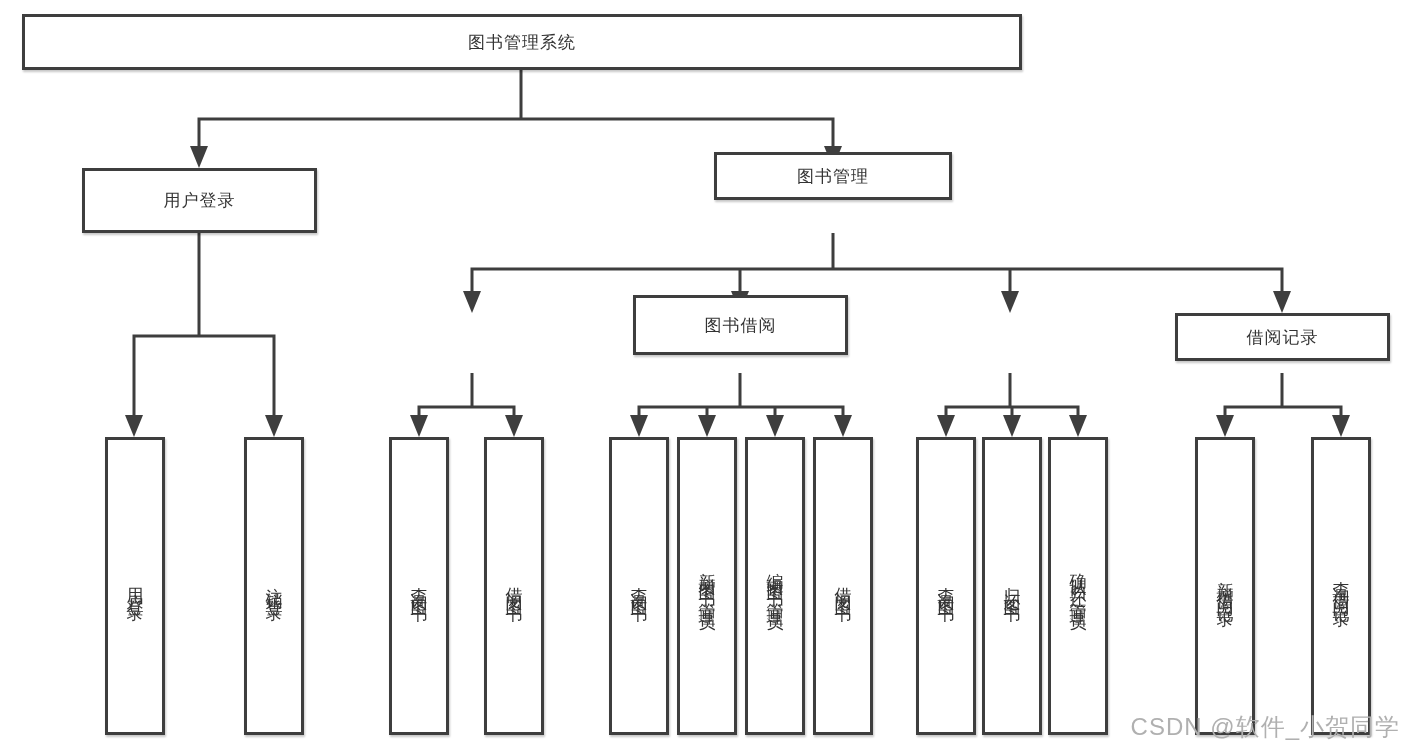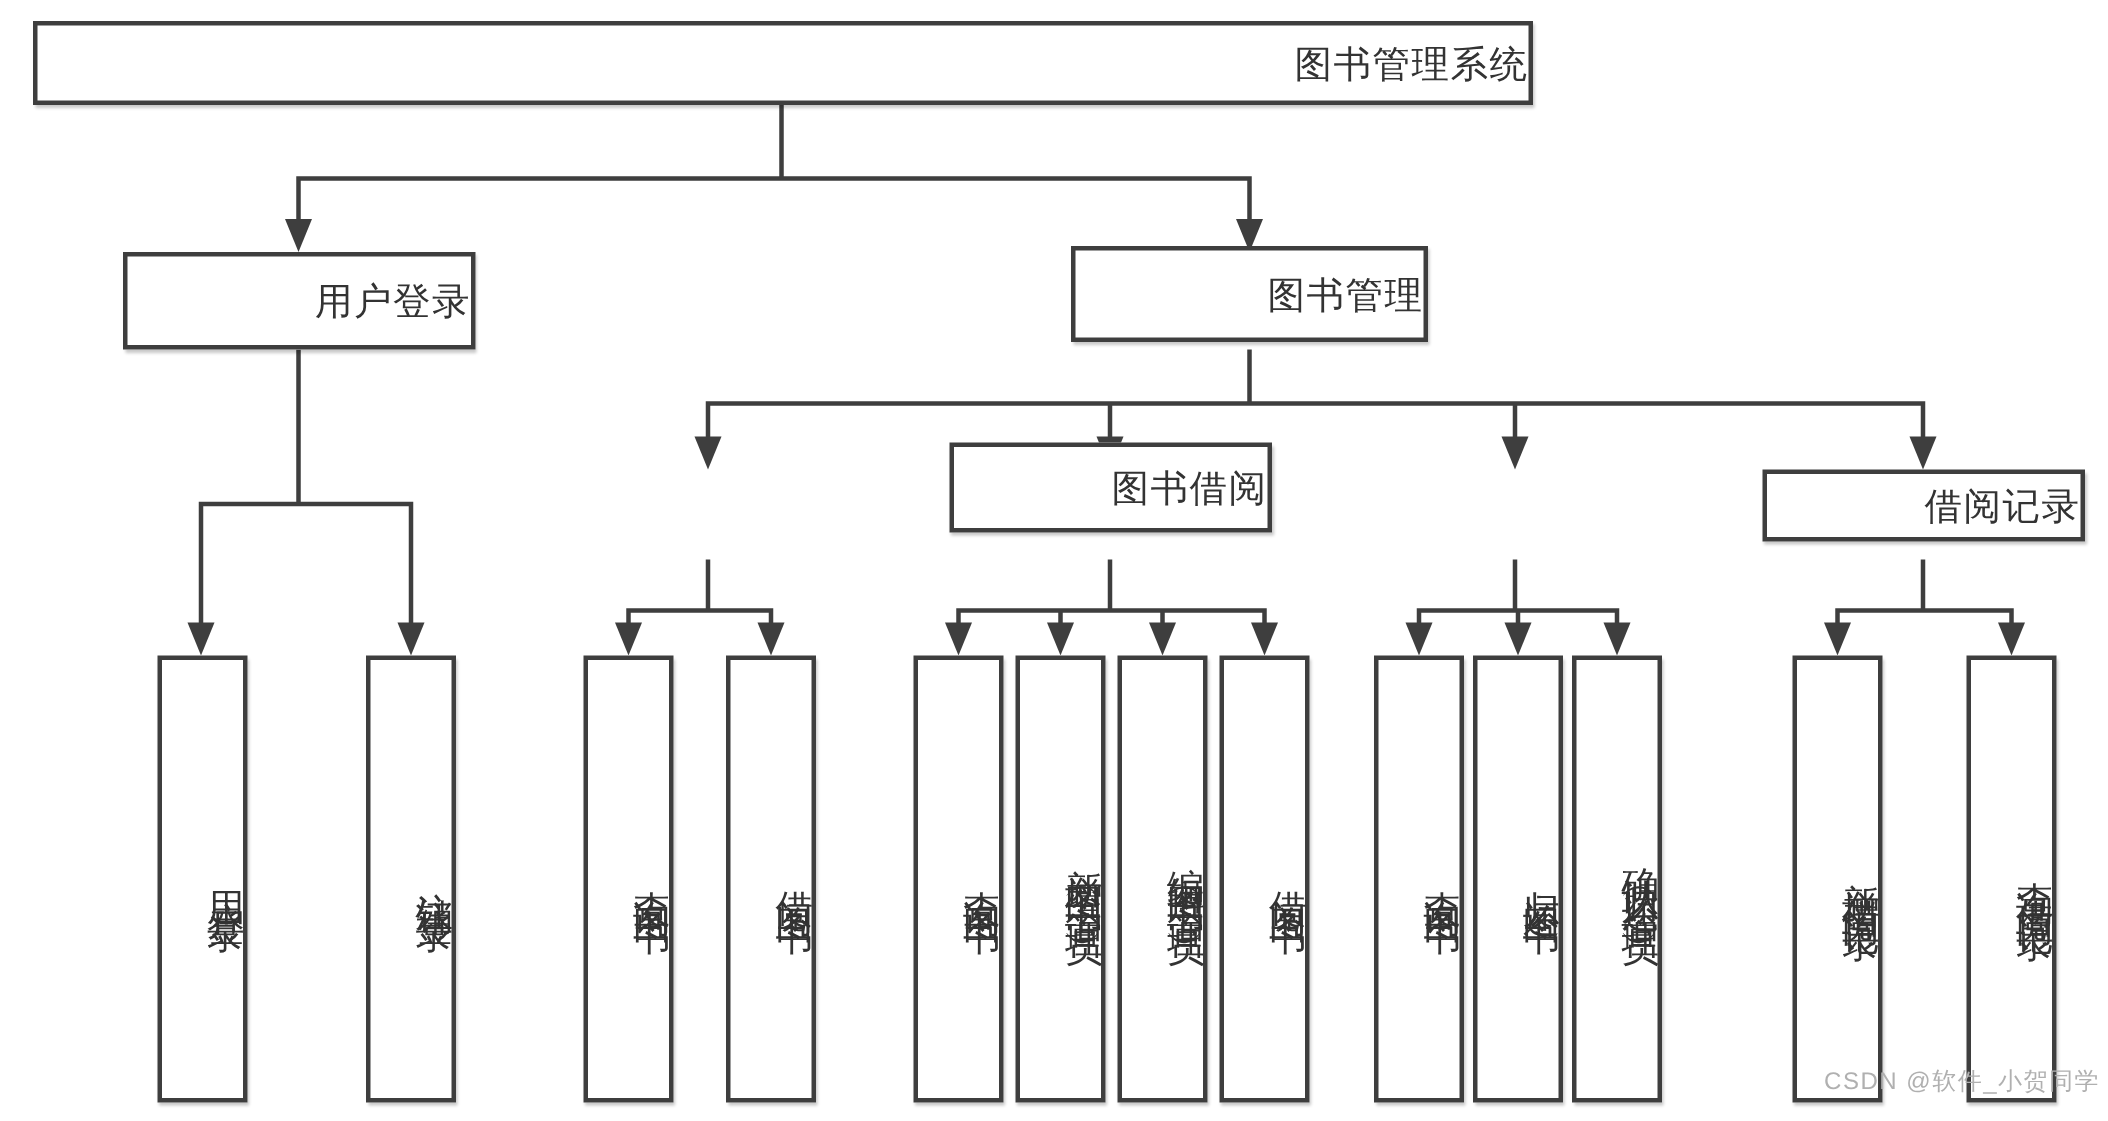--- a/index.html
+++ b/index.html
@@ -7,32 +7,32 @@
   .stage{
     position:relative;width:1405px;height:747px;background:#ffffff;
     font-family:"Liberation Sans","DejaVu Sans",sans-serif;color:#333333;
   }
   .wires{position:absolute;left:0;top:0;z-index:0;}
   .wires path{stroke:#3e3e3e;stroke-width:3;fill:none;}
   .wires polygon{fill:#3e3e3e;stroke:none;}
   .box{
     position:absolute;box-sizing:border-box;background:#ffffff;
     border:3px solid #3e3e3e;z-index:1;
-    display:flex;align-items:center;justify-content:flex-end;
-    font-size:25px;color:#333333;
+    display:flex;align-items:center;justify-content:center;
+    font-size:17px;color:#333333;
     box-shadow:1px 2px 2px rgba(0,0,0,0.22);
   }
   .box .htext{white-space:nowrap;letter-spacing:1px;}
   .box .vtext{
     writing-mode:vertical-rl;text-orientation:mixed;
     letter-spacing:6px;line-height:1;white-space:nowrap;
   }
   .watermark{
     position:absolute;right:5px;top:711px;z-index:2;
-    font-size:16px;color:#b0b0b0;letter-spacing:1px;white-space:nowrap;
+    font-size:24px;color:#b0b0b0;letter-spacing:1px;white-space:nowrap;
   }
 </style>
 </head>
 <body>
 
 <div class="stage">
 
   <svg class="wires" width="1405" height="747" viewBox="0 0 1405 747">
     <g>
       <path d="M521 70 V119 M197.5 119 H834.5 M199 119 V150 M833 119 V150"></path>
@@ -76,21 +76,21 @@
     </g>
   </svg>
 
   <div class="box" style="left:22px;top:14px;width:1000px;height:56px">
     <span class="htext">图书管理系统</span>
   </div>
 
   <div class="box" style="left:82px;top:168px;width:235px;height:65px">
     <span class="htext">用户登录</span>
   </div>
-  <div class="box" style="left:714px;top:164px;width:238px;height:64px">
+  <div class="box" style="left:714px;top:152px;width:238px;height:48px">
     <span class="htext">图书管理</span>
   </div>
 
   <div class="box" style="left:633px;top:295px;width:215px;height:60px">
     <span class="htext">图书借阅</span>
   </div>
   <div class="box" style="left:1175px;top:313px;width:215px;height:48px">
     <span class="htext">借阅记录</span>
   </div>
 

